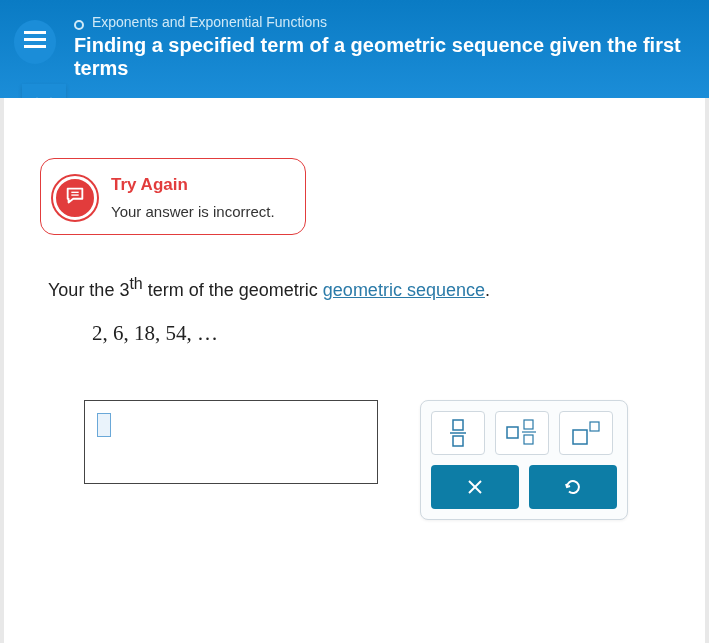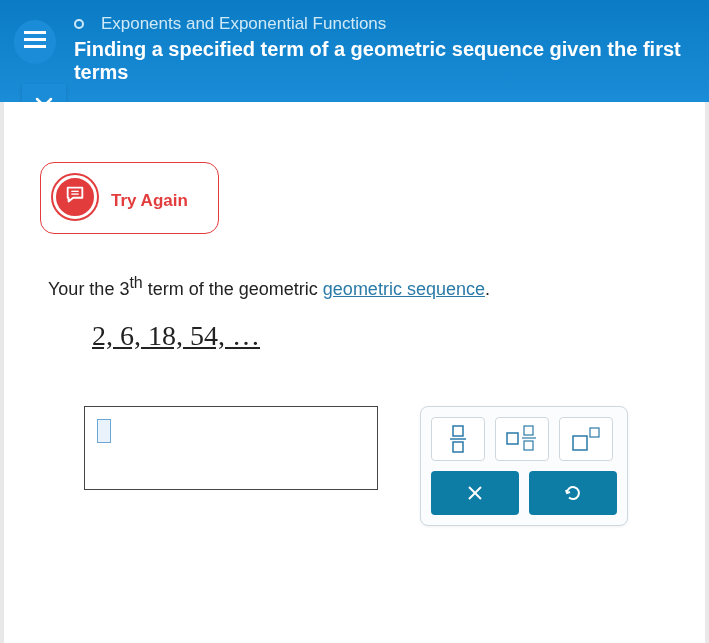--- a/index.html
+++ b/index.html
@@ -27,23 +27,23 @@
       align-items: center;
       justify-content: center;
       margin-left: 14px;
       margin-top: 6px;
       cursor: pointer;
     }
     .menu-btn svg { width: 22px; height: 18px; }
     .header-text { margin-left: 18px; color: #fff; }
     .breadcrumb {
       display: flex;
-      align-items: center;
-      gap: 17px;
-      font-size: 17px;
+      align-items: flex-end;
+      gap: 8px;
+      font-size: 14px;
       color: #cfe9f7;
       margin-bottom: 4px;
     }
     .breadcrumb-dot {
       width: 10px; height: 10px; border-radius: 50%;
       border: 2px solid #cfe9f7;
     }
     .header-title { font-size: 20px; font-weight: bold; color: #fff; }
     .chevron-tab {
       position: absolute;
@@ -91,24 +91,23 @@
     .feedback-text .fb-msg { color: #333; font-size: 15px; }
     .question {
       margin: 40px 0 0 44px;
       font-size: 18px;
       color: #222;
     }
     .question a { color: #2a7aa8; text-decoration: underline; text-align: center; }
     .question sup { font-size: 16px; vertical-align: super; }
     .sequence {
       margin: 20px 0 8px 88px;
-      font-size: 28px;
+      font-size: 21px;
       color: #222;
       font-family: Georgia, 'Times New Roman', serif;
-      text-decoration: underline;
     }
     .answer-row {
       display: flex;
       align-items: flex-start;
       margin: 54px 0 0 80px;
       gap: 42px;
     }
     .answer-input {
       width: 294px;
       height: 84px;
@@ -182,20 +181,21 @@
       <span>
         <svg viewBox="0 0 24 24">
             <path d="M4 4h16v11H10l-5 4v-4H4z" fill="none" stroke="#fff" stroke-width="2" stroke-linejoin="round"></path>
             <line x1="8" y1="8" x2="16" y2="8" stroke="#fff" stroke-width="1.5"></line>
             <line x1="8" y1="11" x2="16" y2="11" stroke="#fff" stroke-width="1.5"></line>
           </svg>
       </span>
     </div>
     <div class="feedback-text">
       <div class="fb-title">Try Again</div>
+      <div class="fb-msg">Your answer is incorrect.</div>
     </div>
   </div>
 
   <div class="question">
     <span>Your the </span><span>3</span><sup>th</sup><span> term of the geometric </span><a href="#">geometric sequence</a><span>.</span>
   </div>
 
   <div class="sequence">2, 6, 18, 54, …</div>
 
   <div class="answer-row">

